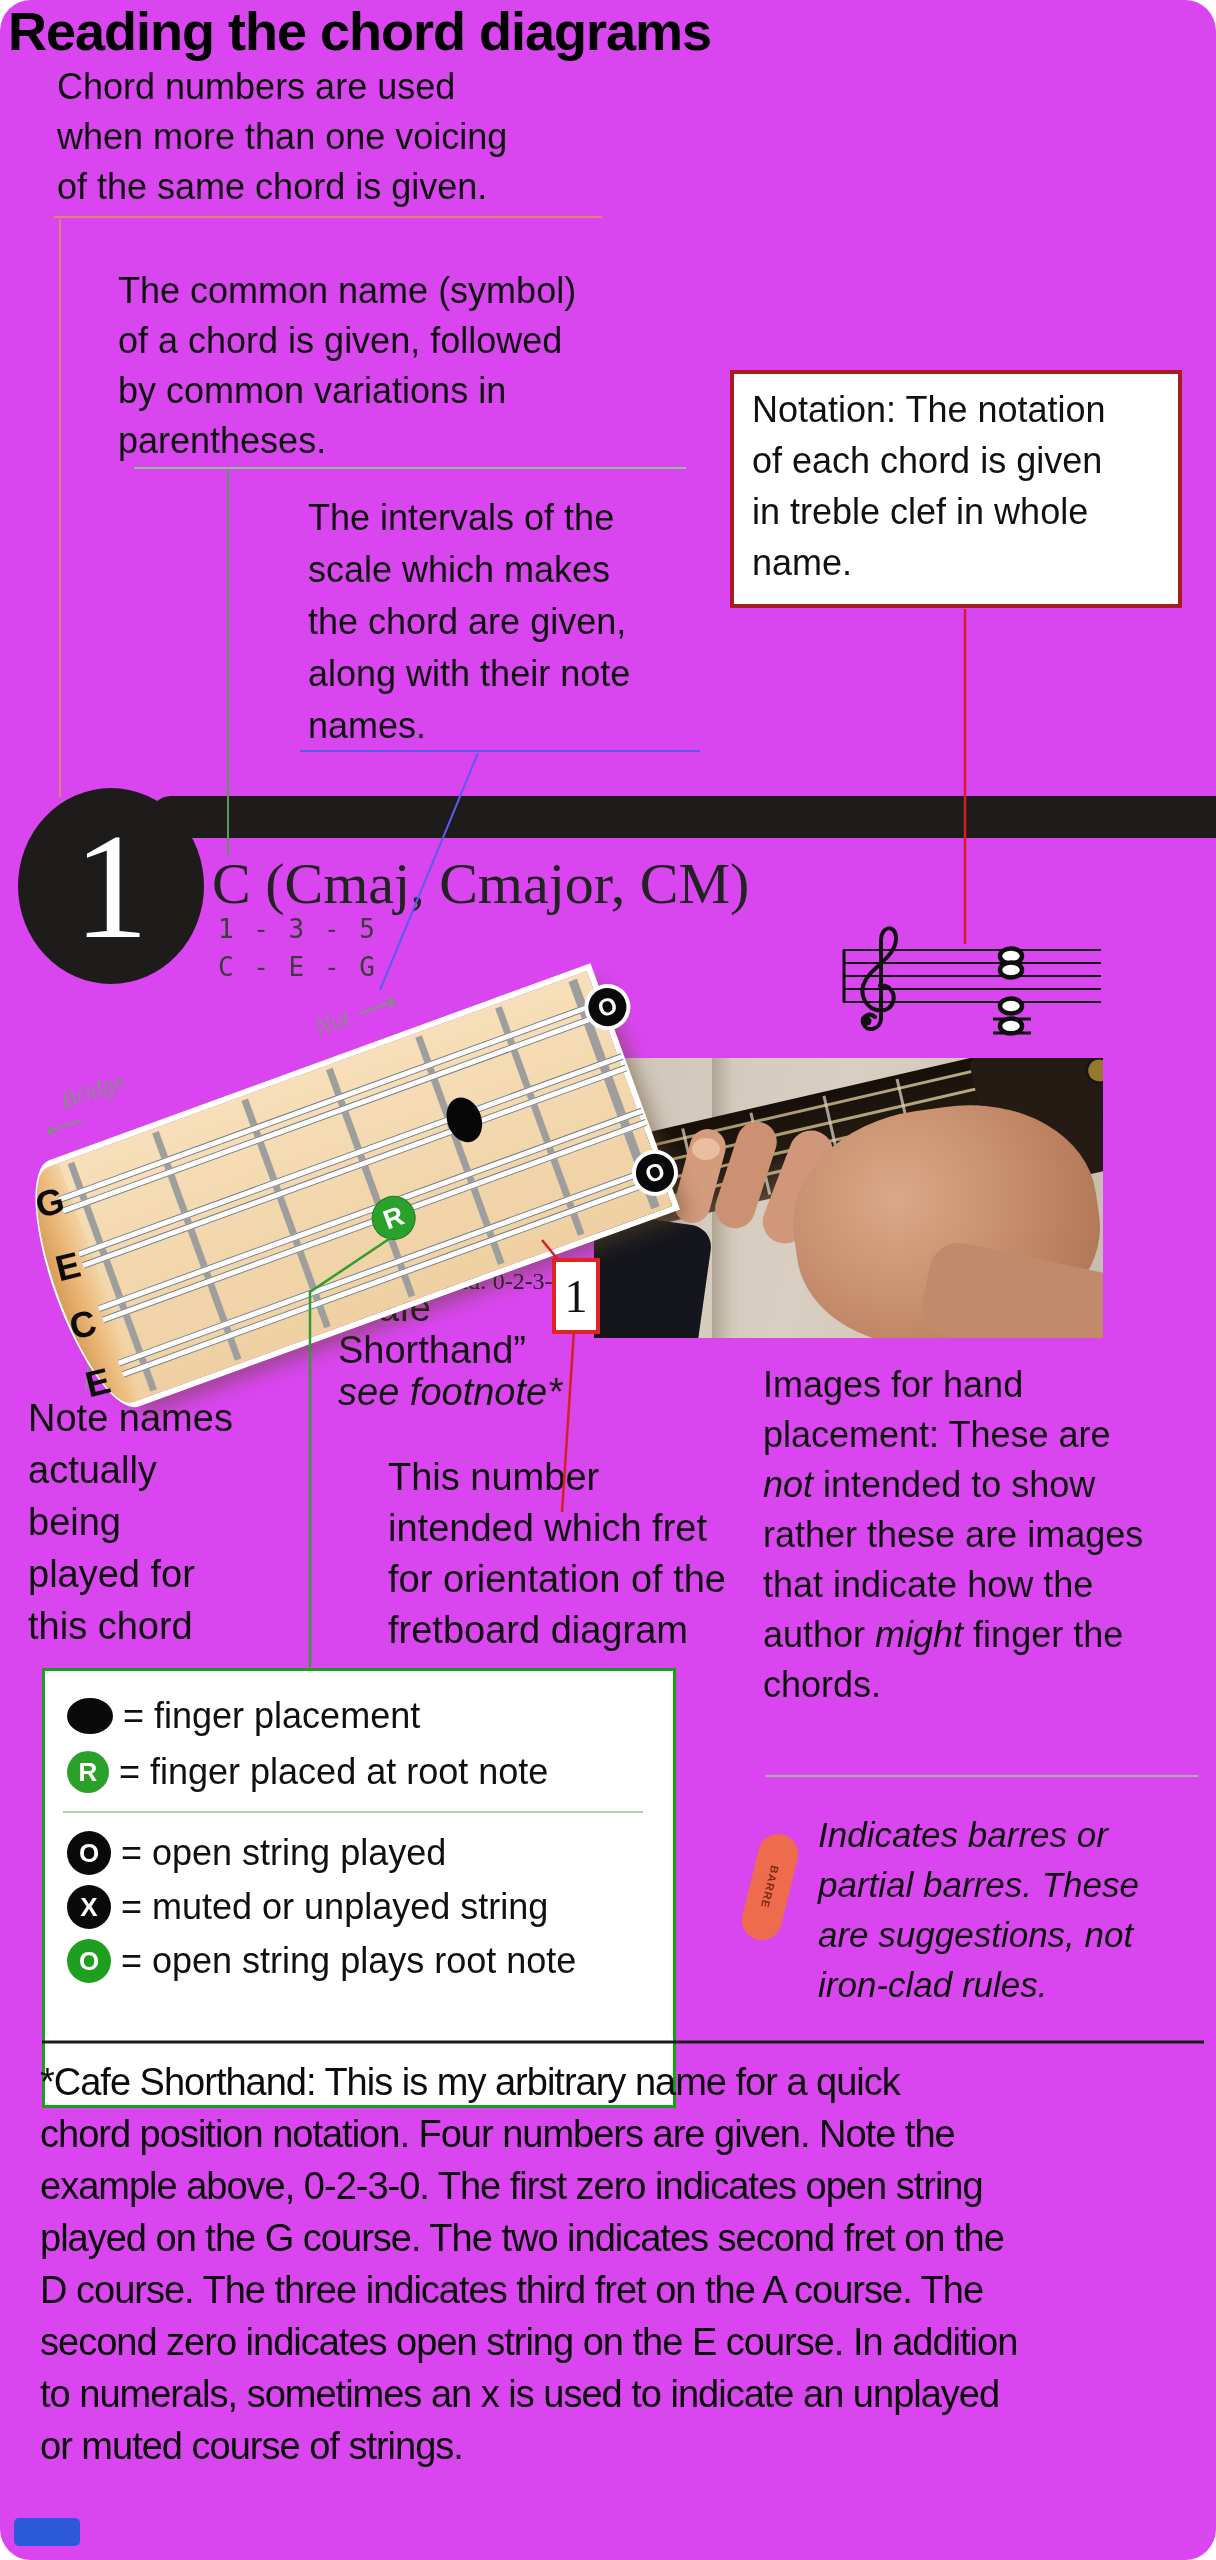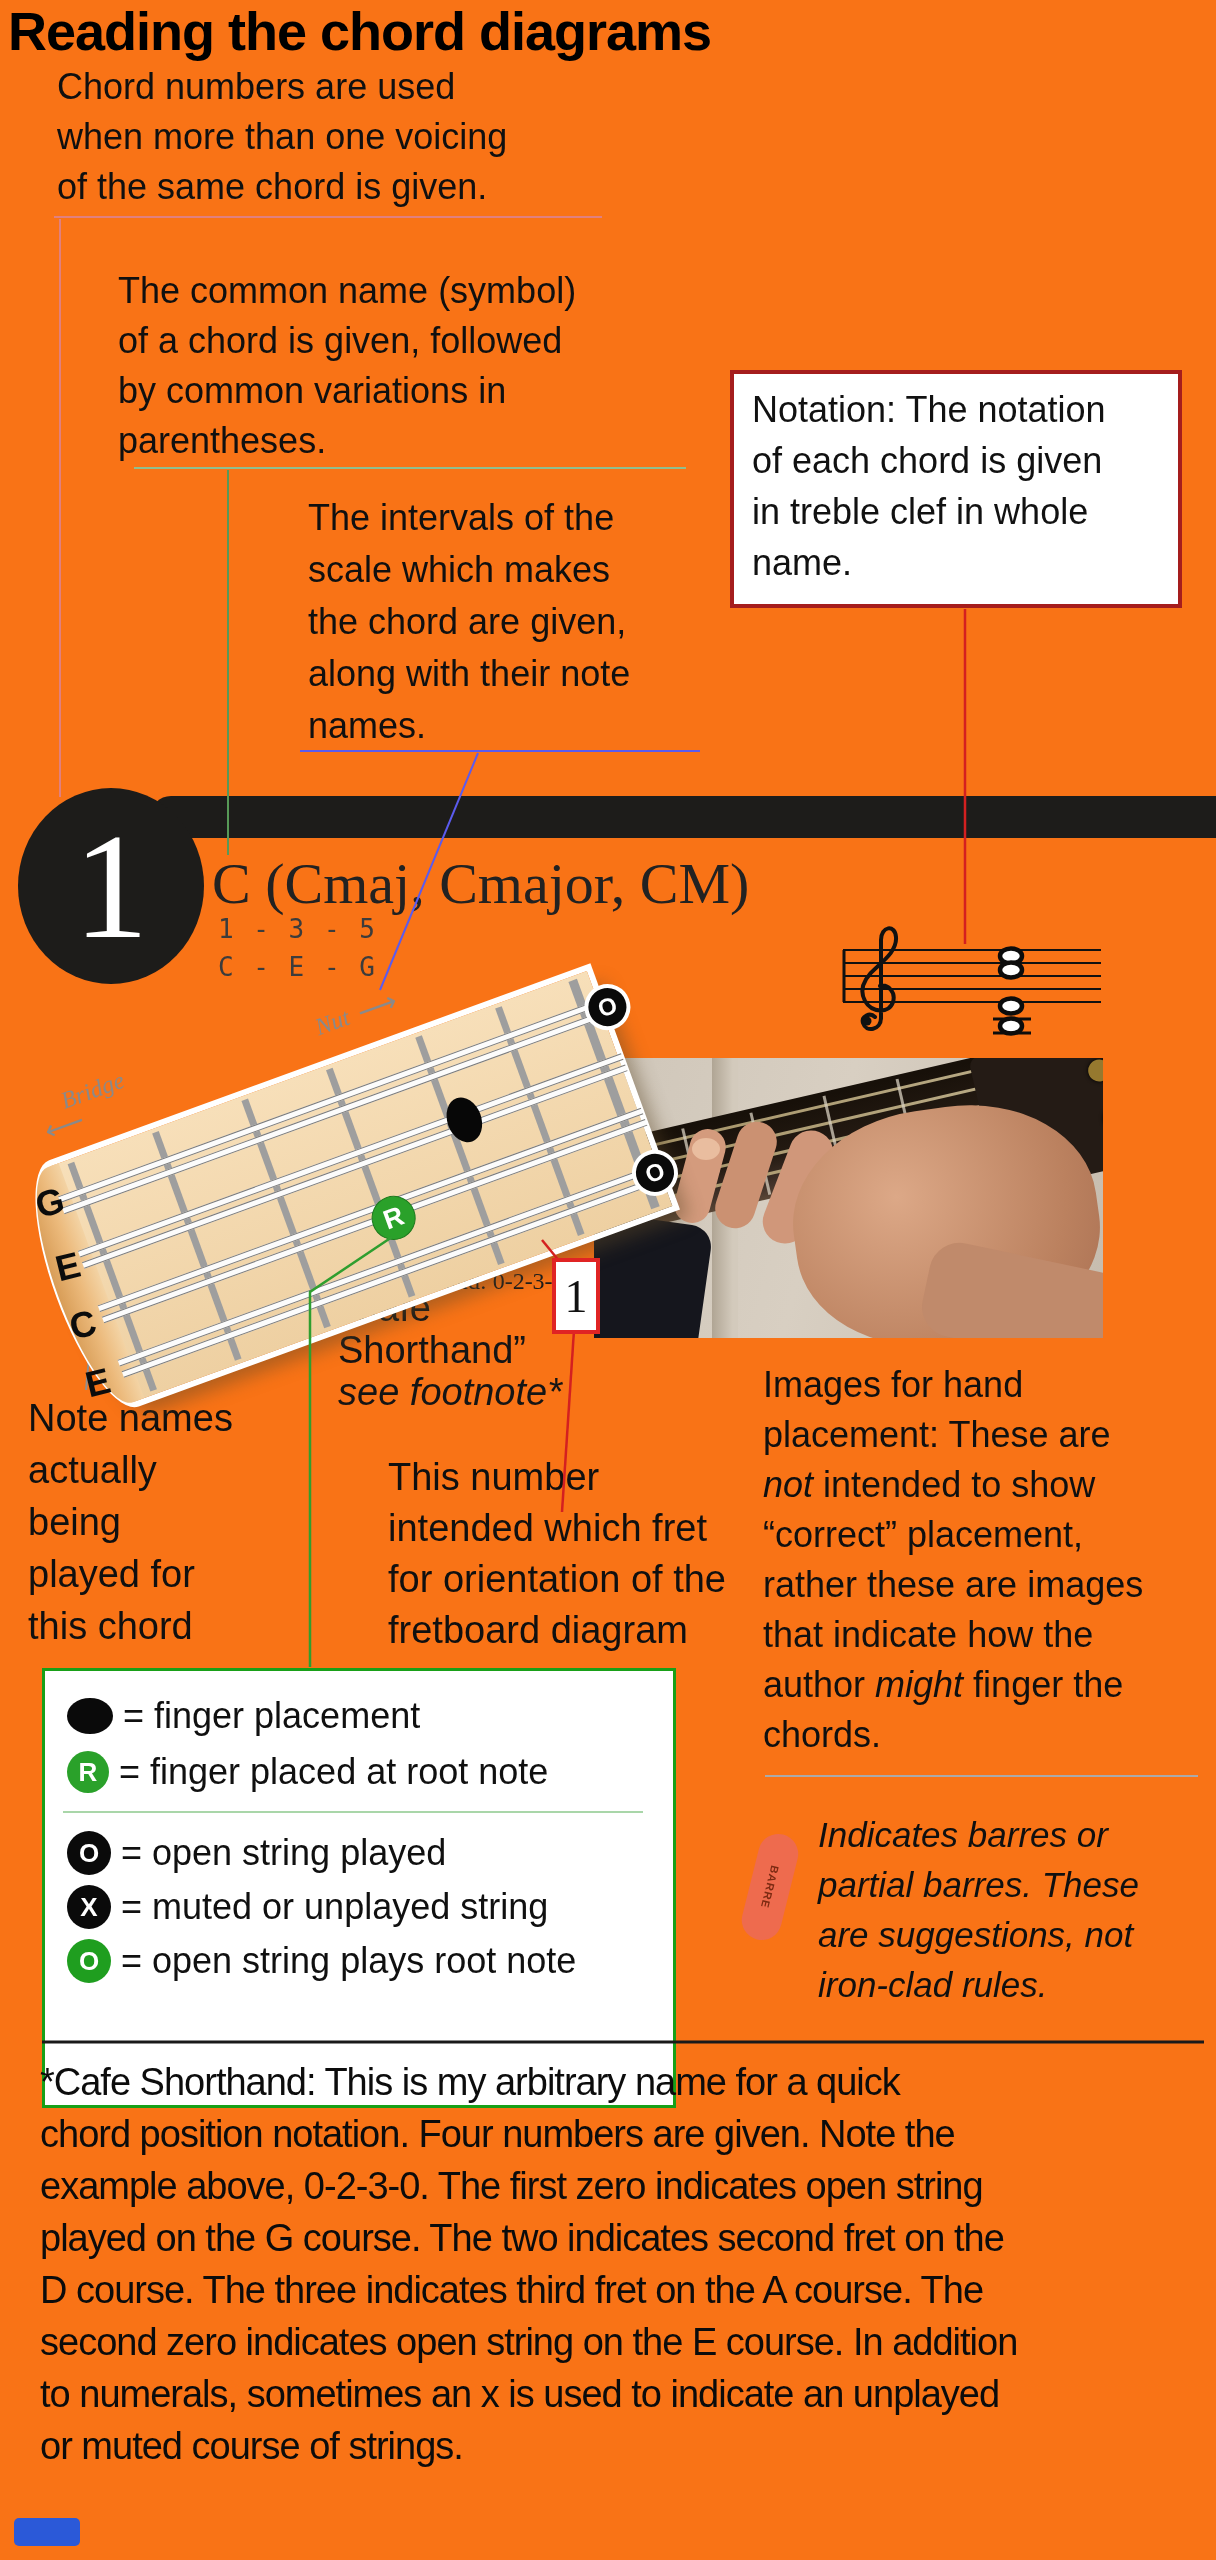--- a/index.html
+++ b/index.html
@@ -1,17 +1,17 @@
 <!DOCTYPE html>
 <html><head>
 <meta charset="utf-8">
 <style>
   html,body{margin:0;padding:0;background:#fff;}
-  #page{position:relative;width:1216px;height:2560px;background:#f97316;overflow:hidden;
-        font-family:"Liberation Sans",sans-serif;color:#111;}
+  #page{position:relative;width:1216px;height:2560px;background:#d946ef;overflow:hidden;
+        font-family:"Liberation Sans",sans-serif;color:#111;border-radius:31px;}
   .abs{position:absolute;}
   .body-txt{font-size:36px;line-height:50px;color:#101010;}
   .big-txt{font-size:38px;line-height:51px;color:#101010;}
   .it{font-style:italic;}
   
   #title{left:8px;top:0px;font-size:54px;font-weight:bold;letter-spacing:-1px;color:#000;}
   
   #notation-box{left:730px;top:370px;width:452px;height:238px;border:4px solid #a51d1d;background:#fff;box-sizing:border-box;}
   #notation-box .inner{padding:10px 0 0 18px;font-size:36px;line-height:51px;}
   
@@ -273,21 +273,20 @@
     <div>This number</div>
     <div>intended which fret</div>
     <div>for orientation of the</div>
     <div>fretboard diagram</div>
   </div>
 
   <div class="abs body-txt" style="left:763px;top:1360px;">
     <div>Images for hand</div>
     <div>placement: These are</div>
     <div><span class="it">not</span><span> intended to show</span></div>
-    <div>“correct” placement,</div>
     <div>rather these are images</div>
     <div>that indicate how the</div>
     <div><span>author </span><span class="it">might</span><span> finger the</span></div>
     <div>chords.</div>
   </div>
 
   <div class="abs" id="legend">
     <div class="row" style="top:24px;">
       <div class="sym-dot"></div>
       <div class="txt">= finger placement</div>

